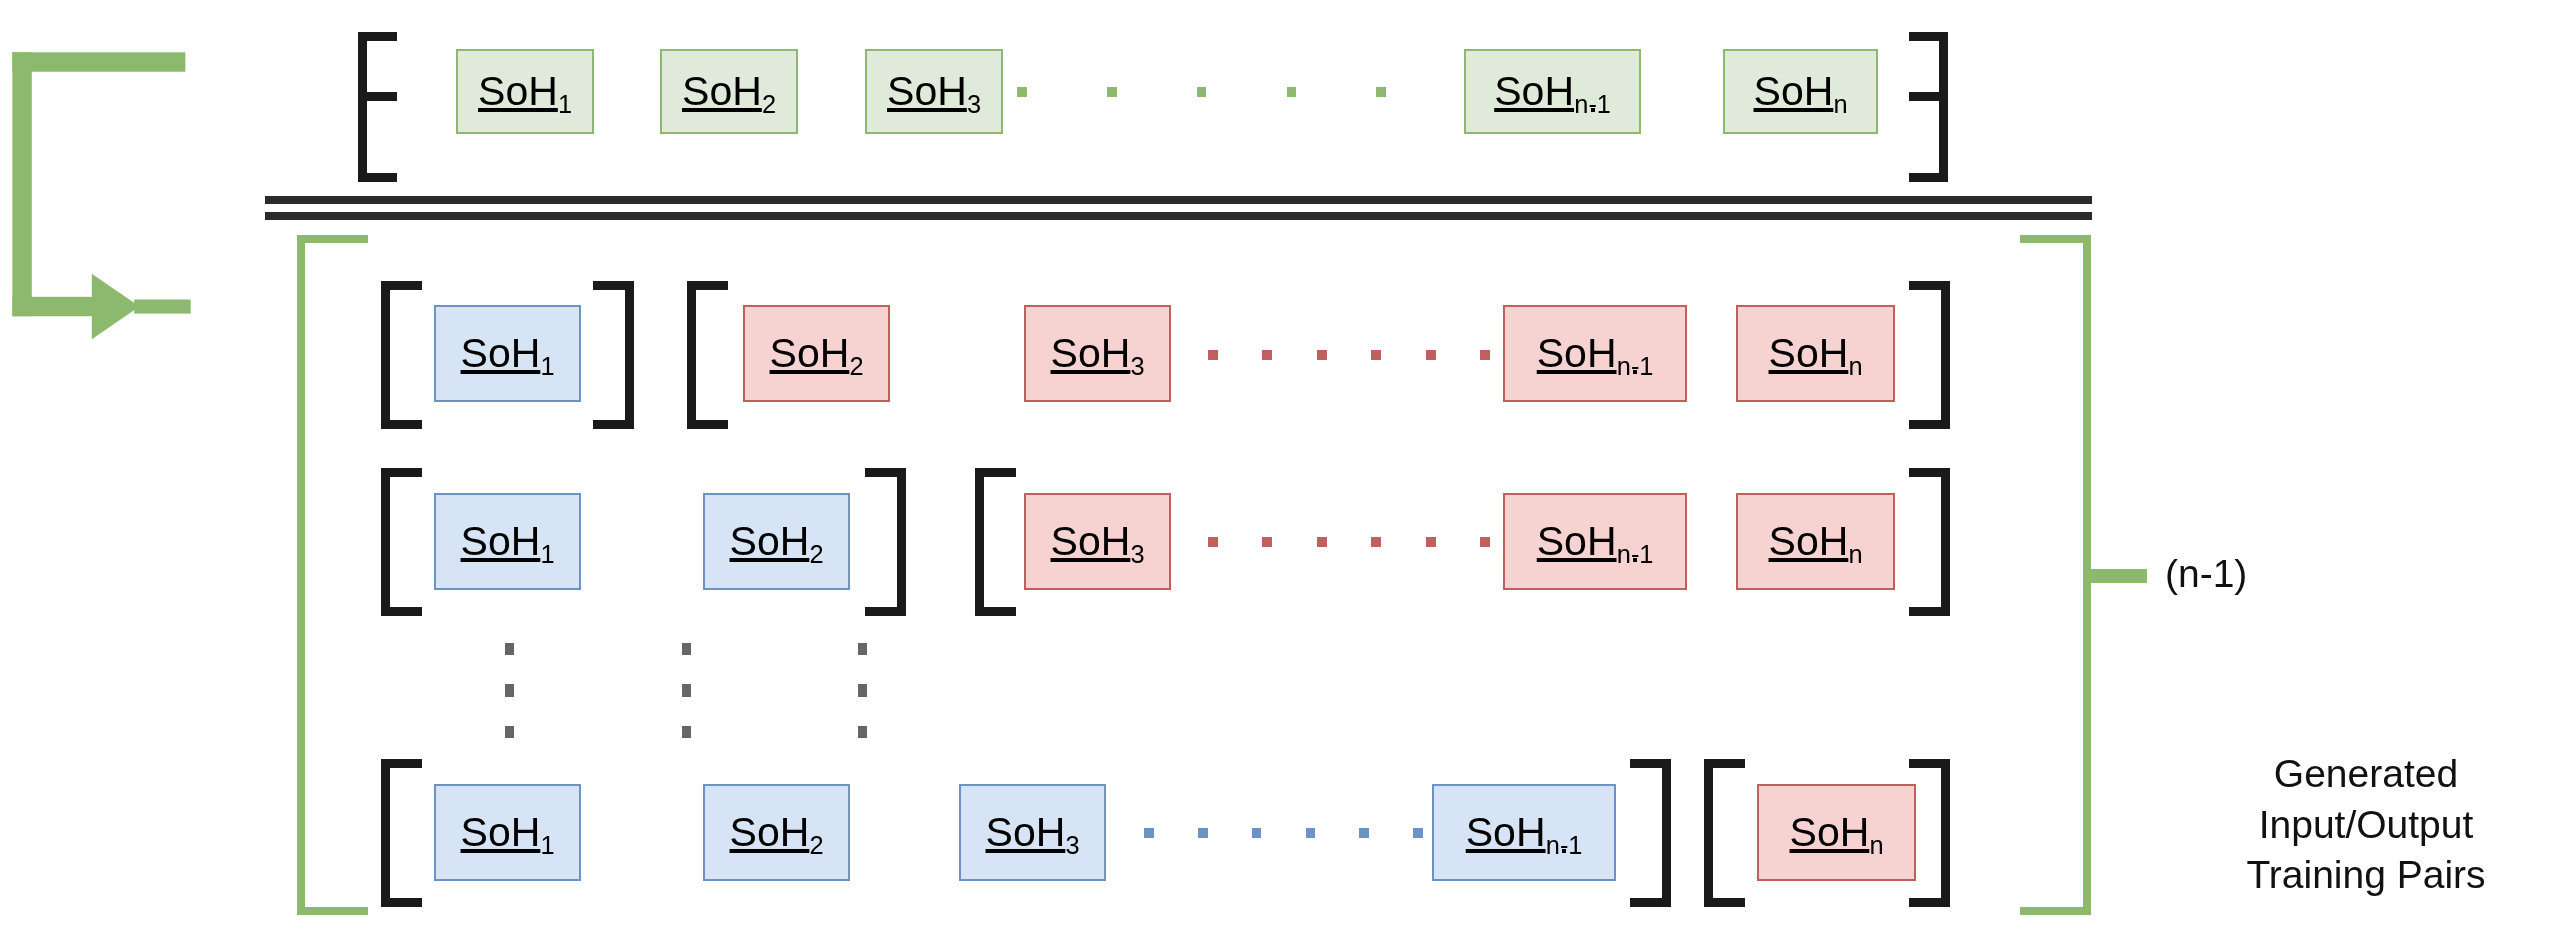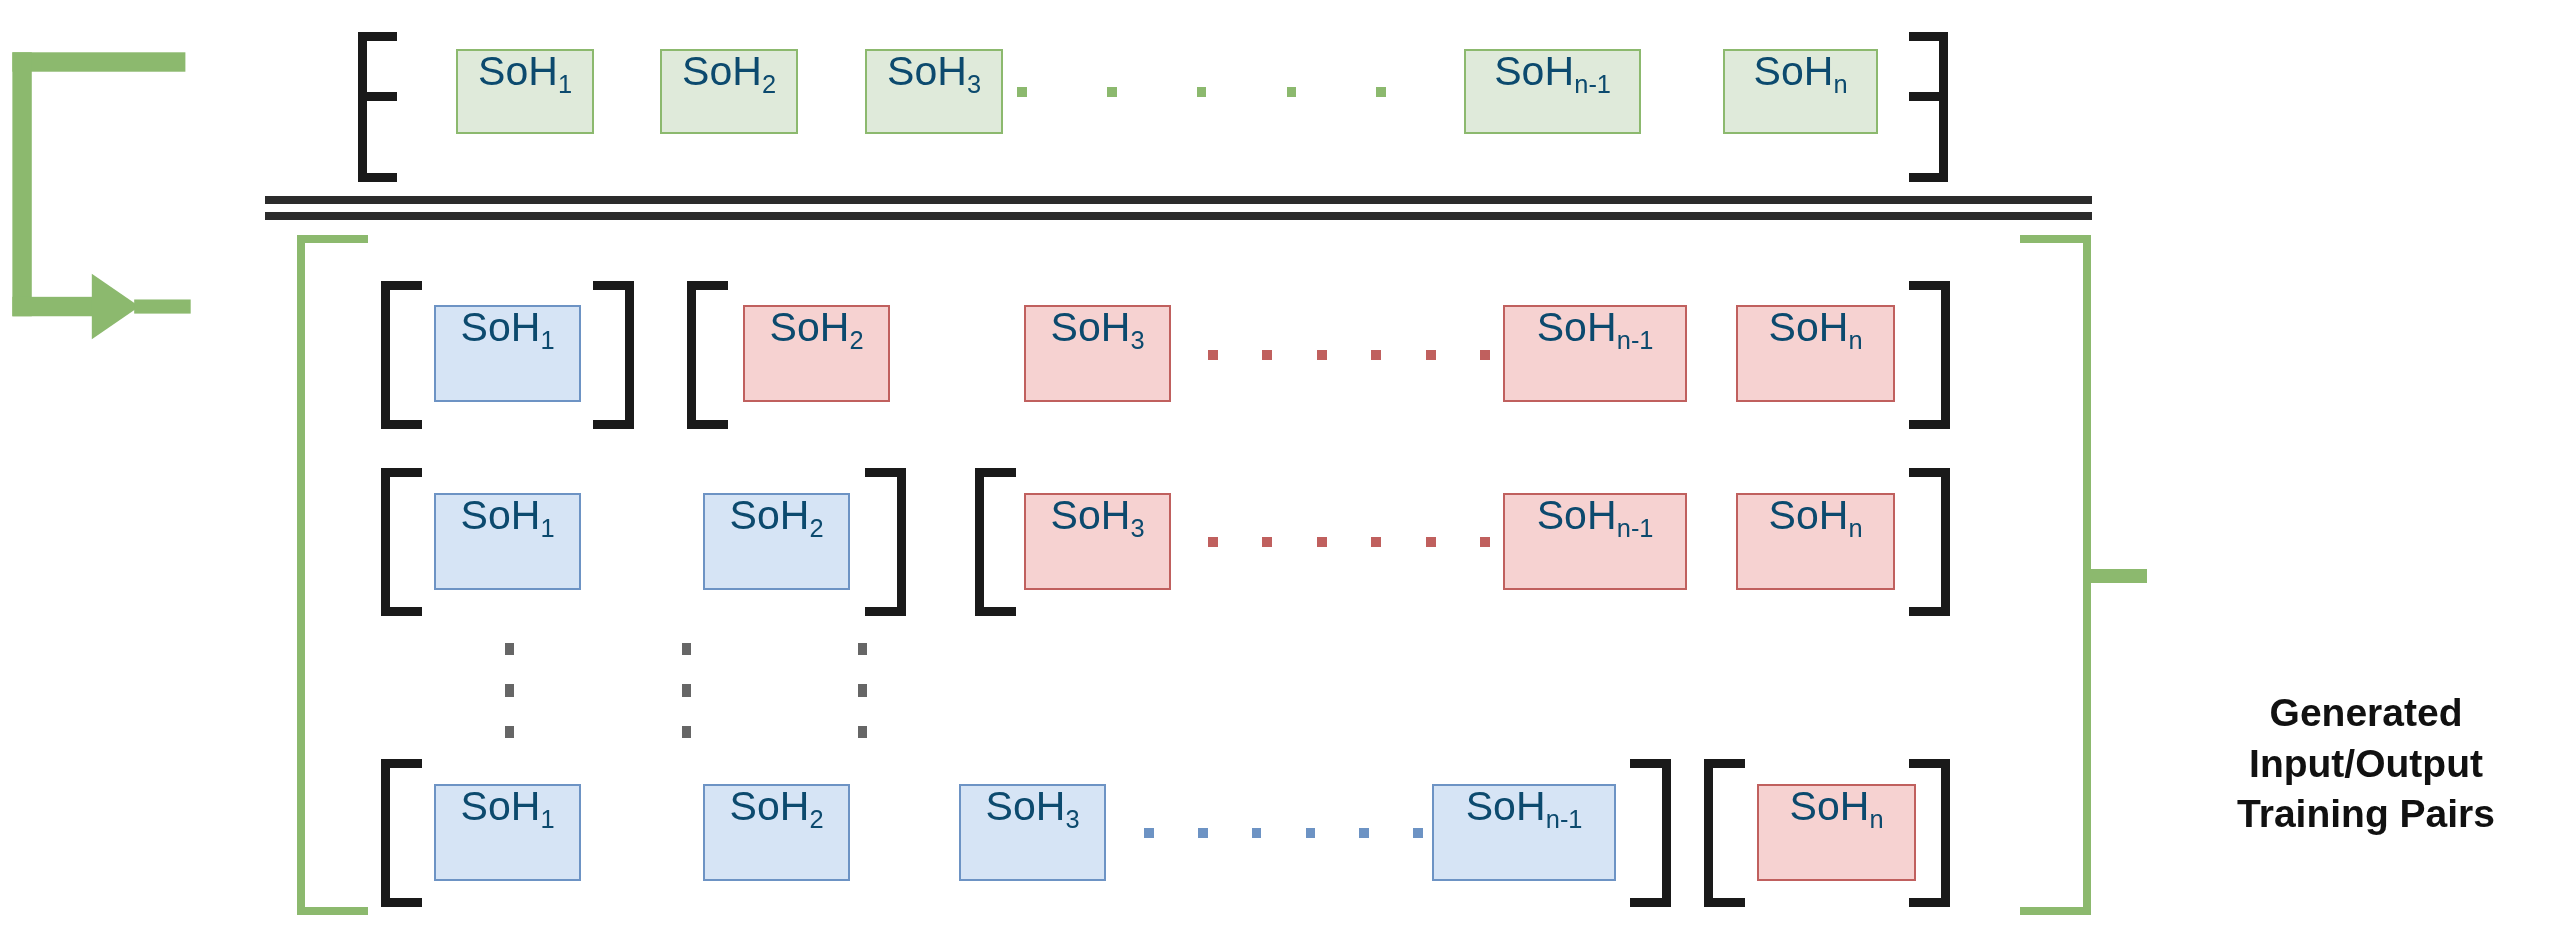--- a/index.html
+++ b/index.html
@@ -13,27 +13,28 @@
     height:930px;
     background:#ffffff;
     overflow:hidden;
   }
 
   
   .cell{
     position:absolute;
     box-sizing:border-box;
     display:flex;
-    align-items:flex-start;
+    align-items:center;
     justify-content:center;
     font-size:41px;
     line-height:1;
     letter-spacing:0px;
     white-space:nowrap;
-    color:#0c4a6e;
+    color:#000000;
+    text-decoration:underline;
   }
   .cell .lbl{display:inline-block;}
   .cell sub{
     font-size:0.62em;
     vertical-align:baseline;
     position:relative;
     top:0.30em;
     left:0.01em;
   }
   .cell.green{ background:#dfeada; border:2.6px solid #8cb96e; }
@@ -251,19 +252,20 @@
   <div class="cell blue" style="left:1432px; top:784px; width:184px; height:97px;">
     <span class="lbl"><span>SoH</span><sub>n-1</sub></span>
   </div>
 
   <div class="brk left" style="left:1704px; top:759px; width:41px;  height:148px;"></div>
   <div class="brk right" style="left:1909px; top:759px; width:41px;  height:148px;"></div>
   <div class="cell red" style="left:1757px; top:784px; width:159px; height:97px;">
     <span class="lbl"><span>SoH</span><sub>n</sub></span>
   </div>
 
-
-  <div class="txt center" style="left:2172px; top:688px; width:388px;font-weight:bold;">Generated
+  <div class="txt" style="left:2165px; top:549px; width:318px;">(n-1)</div>
+
+  <div class="txt center" style="left:2172px; top:749px; width:388px;">Generated
 Input/Output
 Training Pairs</div>
 
 </div>
 
 
 </body></html>

